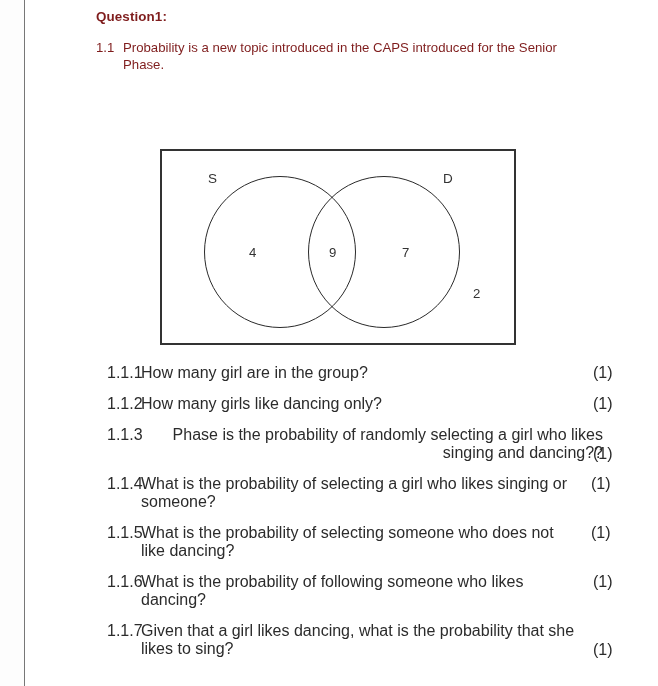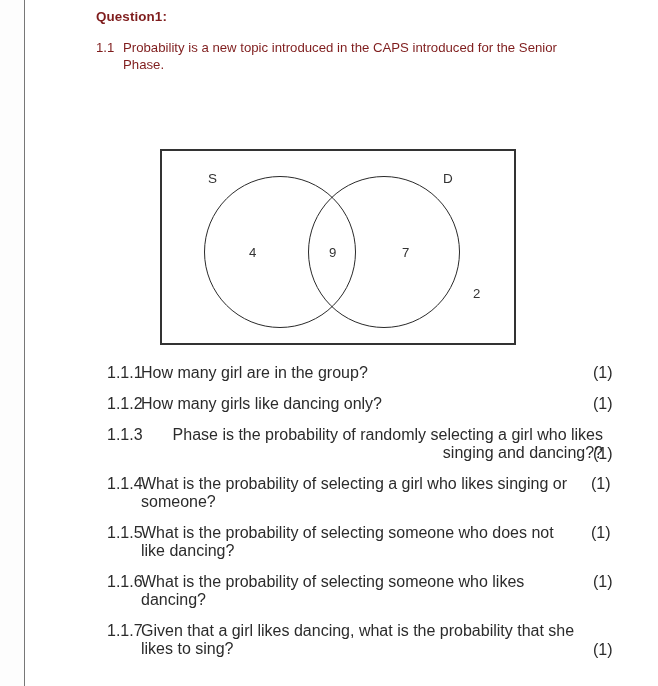--- a/index.html
+++ b/index.html
@@ -231,21 +231,21 @@
       <div class="q-text">
         <span class="q-num">1.1.5</span>
         <span class="q-body">What is the probability of selecting someone who does not like dancing?</span>
       </div>
       <div class="q-marks">(1)</div>
     </div>
 
     <div class="question-row">
       <div class="q-text">
         <span class="q-num">1.1.6</span>
-        <span class="q-body">What is the probability of selecting someone who likes dancing?</span>
+        <span class="q-body">What is the probability of following someone who likes dancing?</span>
       </div>
       <div class="q-marks">(1)</div>
     </div>
 
     <div class="question-row marks-low">
       <div class="q-text">
         <span class="q-num">1.1.7</span>
         <span class="q-body">Given that a girl likes dancing, what is the probability that she likes to sing?</span>
       </div>
       <div class="q-marks">(1)</div>

